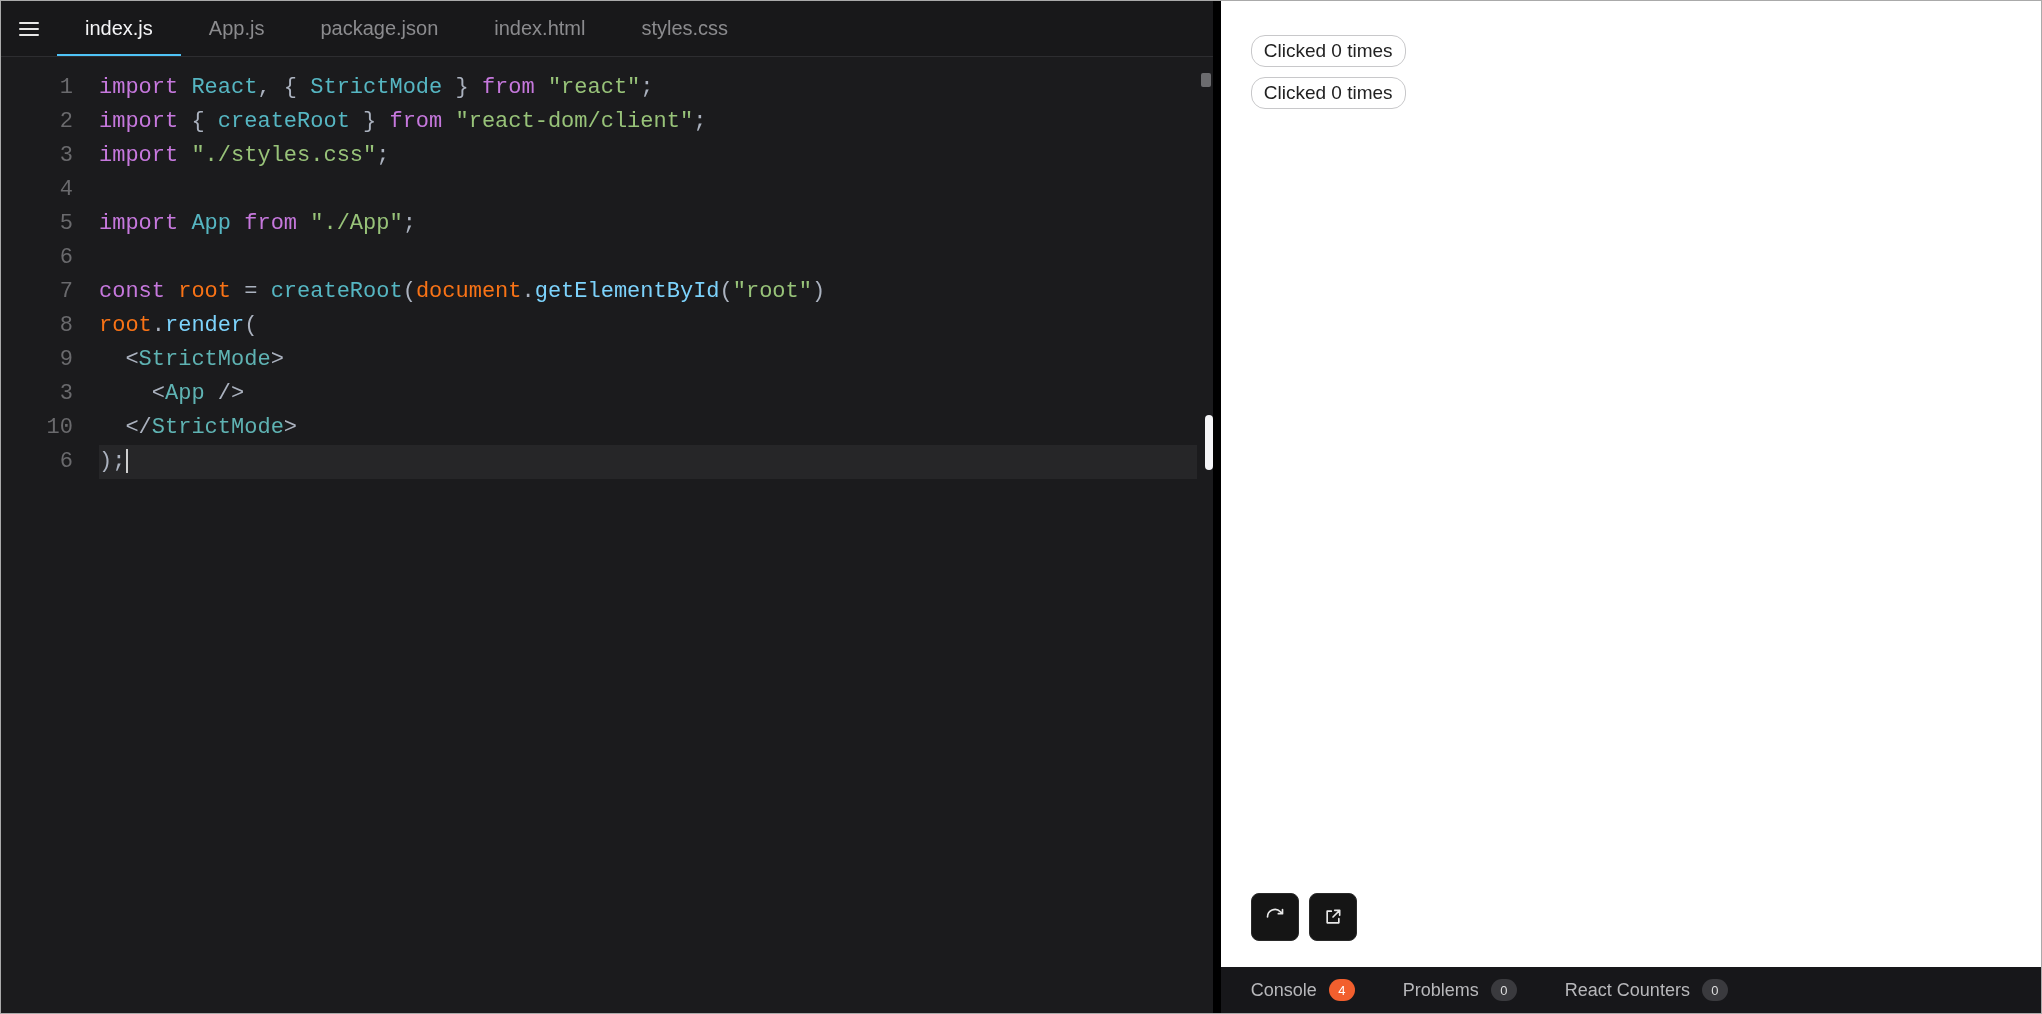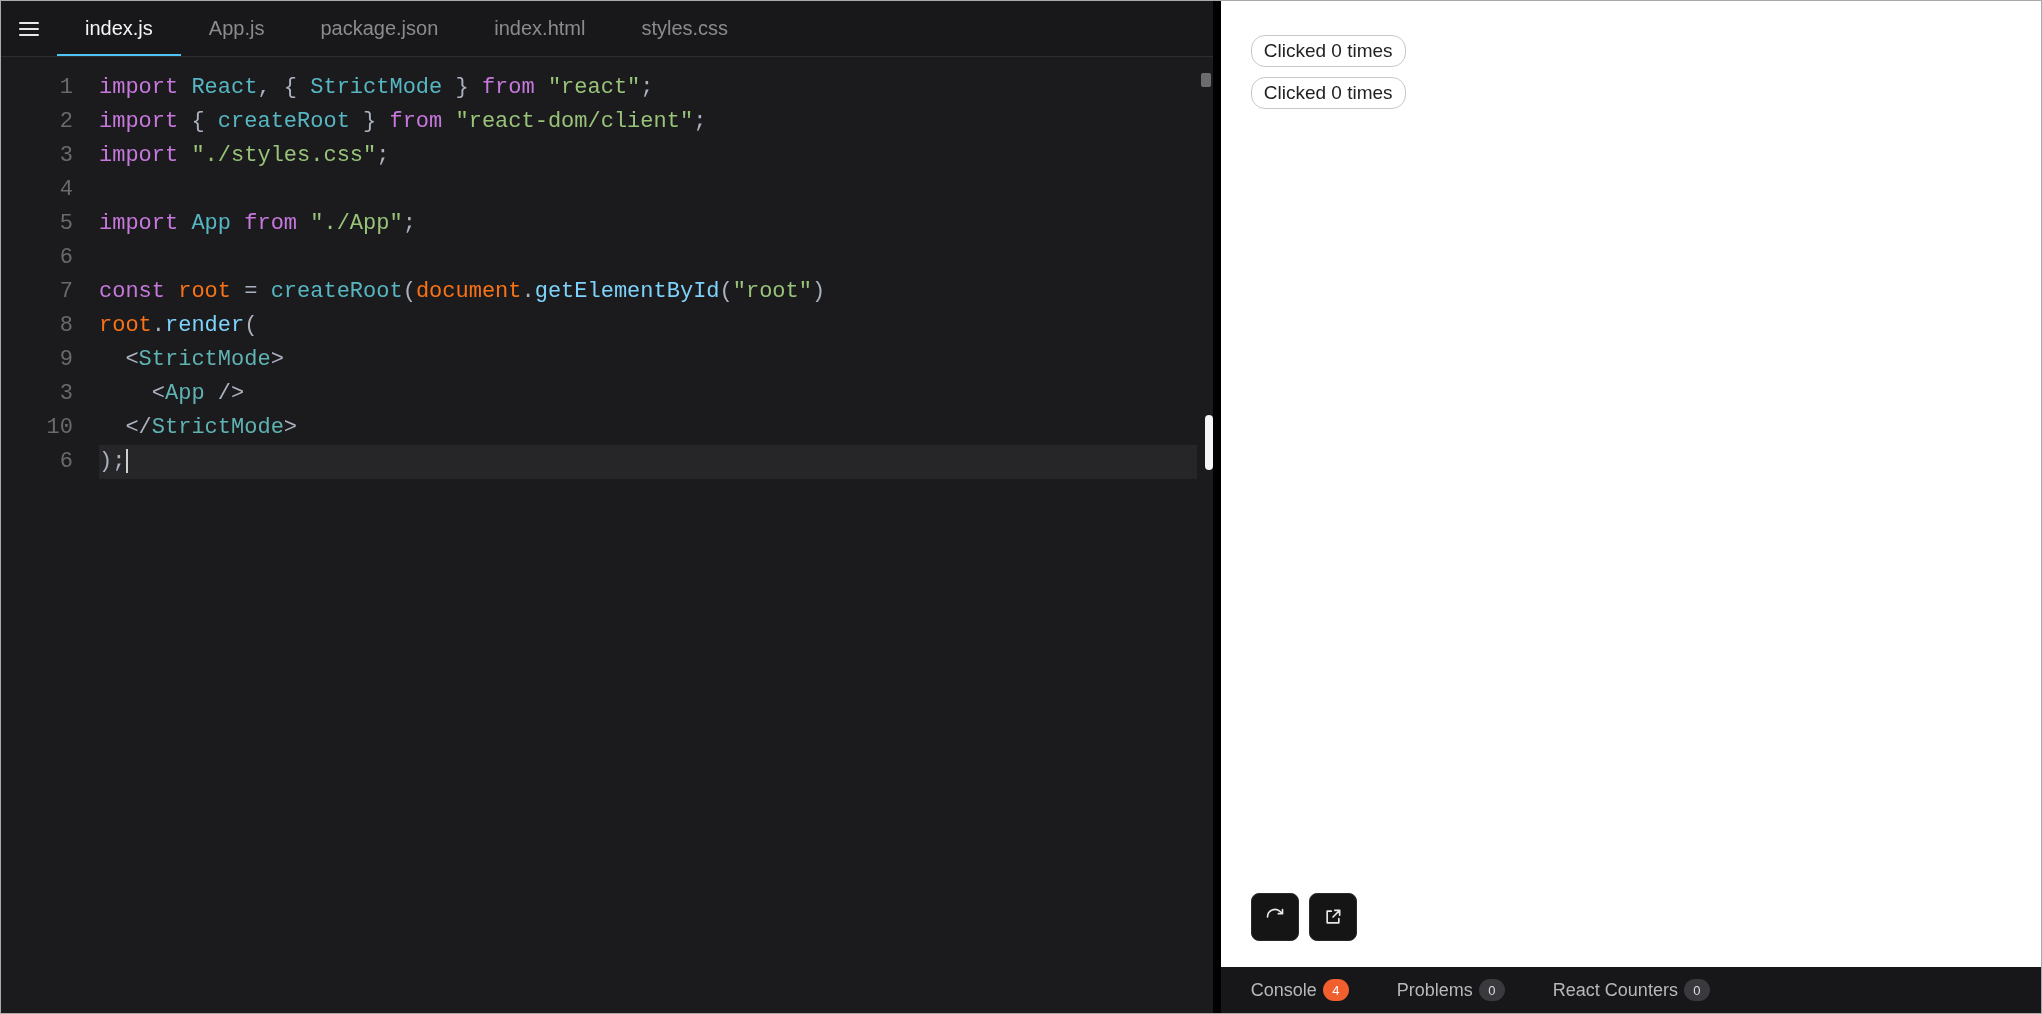--- a/index.html
+++ b/index.html
@@ -45,21 +45,21 @@
 .preview-pane { flex:1; display:flex; flex-direction:column; background:#fff; min-width:0; }
 .preview-body { flex:1; padding:34px 30px 0 30px; position:relative; overflow:hidden; }
 .preview-body h1 { font-size:34px; font-weight:800; color:#111; margin-bottom:22px; letter-spacing:-.5px; }
 .counter-btn { display:block; margin-bottom:10px; padding:4px 12px; font-size:19px; background:#fff; border:1px solid #c8c8ca; border-radius:14px; cursor:pointer; color:#222; }
 
 .preview-actions { position:absolute; left:30px; bottom:26px; display:flex; gap:10px; }
 .action-btn { width:48px; height:48px; border-radius:8px; background:#151515; color:#eee; display:flex; align-items:center; justify-content:center; cursor:pointer; border:1px solid #2a2a2a; }
 .action-btn svg { width:20px; height:20px; stroke:#e8e8e8; fill:none; stroke-width:2; }
 
 .bottom-tabs { height:46px; background:#17171a; display:flex; align-items:center; gap:48px; padding:0 30px; color:#b8b8bb; font-size:18px; }
-.bt-item { display:flex; align-items:center; gap:6px; cursor:pointer; }
+.bt-item { display:flex; align-items:center; gap:12px; cursor:pointer; }
 .badge { min-width:26px; height:22px; border-radius:11px; background:#3a3a3e; color:#ddd; font-size:13px; display:flex; align-items:center; justify-content:center; padding:0 7px; }
 .badge.warn { background:#f25f2e; color:#fff; }
 </style>
 </head>
 <body>
 
 <div class="editor-pane">
 
   <div class="editor-topbar">
     <div class="menu-btn">

